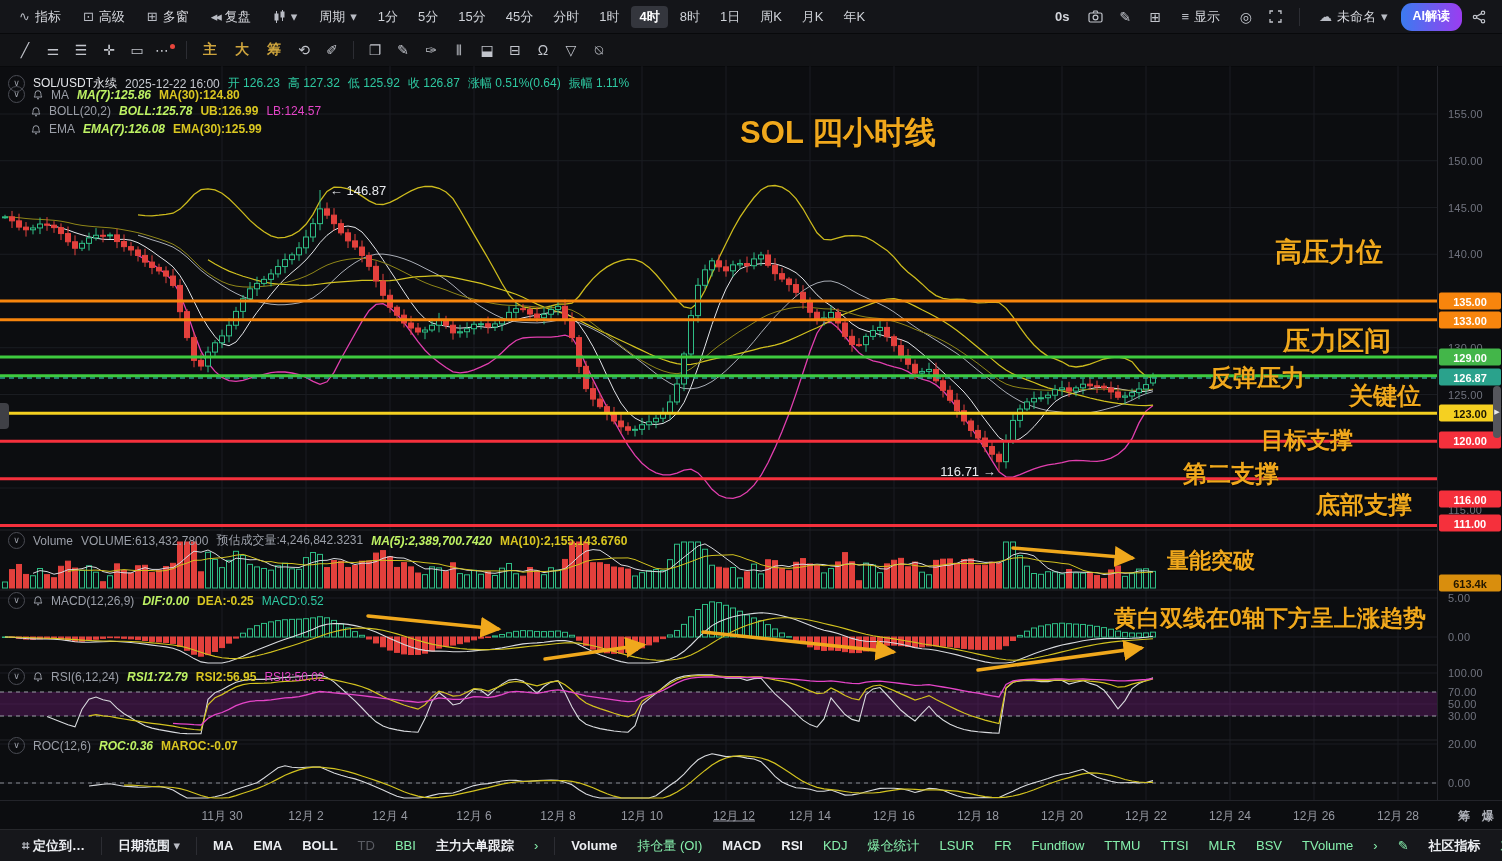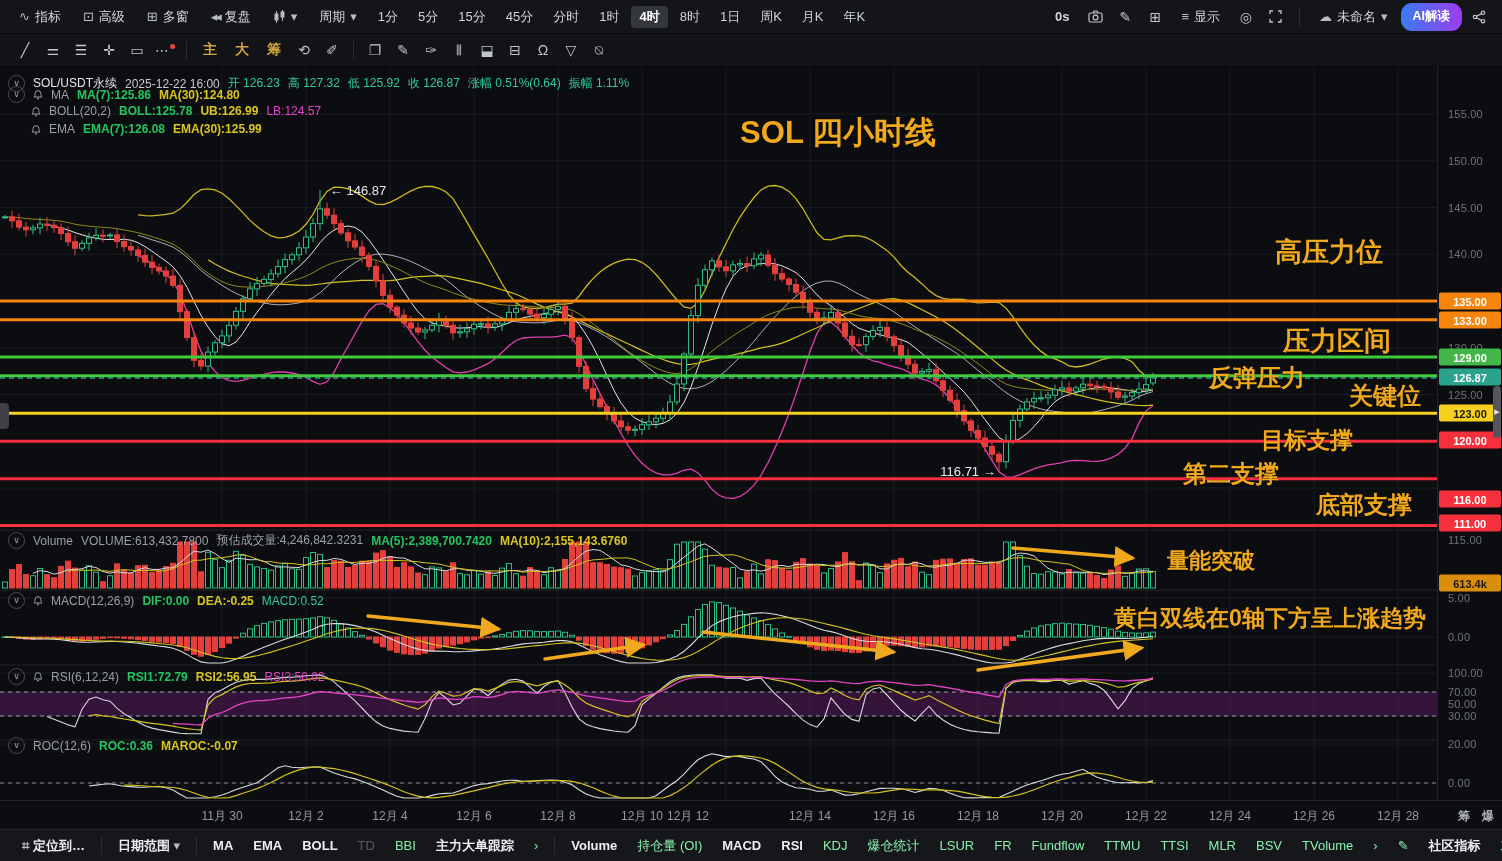--- a/index.html
+++ b/index.html
@@ -27,21 +27,21 @@
   #plot-svg{position:absolute;top:0;left:0;}
   .axis-col{position:absolute;left:1437px;top:0;width:65px;height:734px;border-left:1px solid #23242a;font-size:11px;color:#70737e;}
   .tick{position:absolute;left:10px;transform:translateY(-50%);letter-spacing:.2px;}
   .badge{position:absolute;left:1px;width:62px;height:17px;transform:translateY(-50%);display:flex;align-items:center;
          justify-content:center;font-size:11px;font-weight:700;color:#fff;border-radius:2px;}
   
   .legend-row{position:absolute;display:flex;align-items:center;gap:8px;font-size:12px;white-space:nowrap;z-index:6;}
   .lg-chev{width:15px;height:15px;border:1px solid #4a4c54;border-radius:50%;display:flex;align-items:center;justify-content:center;
            color:#9b9fa8;font-size:9px;line-height:1;cursor:pointer;flex:none;}
   .lg-bell{color:#9b9fa8;font-size:11px;cursor:pointer;}
-  .c-w{color:#22c55e;font-weight:700;}
+  .c-w{color:#bef264;font-weight:700;font-style:italic;}
   .c-y{color:#d9c621;font-weight:700;}
   .c-m{color:#e445c8;}
   .c-t{color:#2ec9a2;}
   .c-g{color:#9b9fa8;}
   .c-sym{color:#e4e6ea;}
   .c-dt{color:#c6c9d0;}
   
   .gold-note{position:absolute;color:#f0a81c;font-weight:700;text-shadow:0 1px 1px rgba(0,0,0,.65);z-index:5;white-space:nowrap;}
   .white-note{position:absolute;color:#e8eaee;font-size:13px;z-index:5;white-space:nowrap;}
   
@@ -1078,21 +1078,21 @@
         <div class="white-note" style="left: 358px; top: 124px; transform: translate(-50%, -50%);">← 146.87</div>
         <div class="white-note" style="left: 968px; top: 405px; transform: translate(-50%, -50%);">116.71 →</div>
       </div>
     <div class="axis-col" id="price-axis">
         <div class="tick" style="top: 48px;">155.00</div>
         <div class="tick" style="top: 95px;">150.00</div>
         <div class="tick" style="top: 142px;">145.00</div>
         <div class="tick" style="top: 188px;">140.00</div>
         <div class="tick" style="top: 282px;">130.00</div>
         <div class="tick" style="top: 329px; text-align: right;">125.00</div>
-        <div class="tick" style="top: 444px; margin-top: 30px;">115.00</div>
+        <div class="tick" style="top: 444px;">115.00</div>
         <div class="tick" style="top: 532px;">5.00</div>
         <div class="tick" style="top: 571px;">0.00</div>
         <div class="tick" style="top: 607px;">100.00</div>
         <div class="tick" style="top: 626px;">70.00</div>
         <div class="tick" style="top: 638px;">50.00</div>
         <div class="tick" style="top: 650px;">30.00</div>
         <div class="tick" style="top: 678px;">20.00</div>
         <div class="tick" style="top: 717px;">0.00</div>
         <div class="badge" style="top: 235px; background: rgb(247, 133, 13); color: rgb(255, 255, 255);">135.00</div>
         <div class="badge" style="top: 254px; background: rgb(247, 133, 13); color: rgb(255, 255, 255);">133.00</div>
@@ -1104,21 +1104,21 @@
         <div class="badge" style="top: 457px; background: rgb(245, 48, 60); color: rgb(255, 255, 255);">111.00</div>
         <div class="badge" style="top: 517px; background: rgb(217, 142, 13); color: rgb(36, 24, 0);">613.4k</div>
       </div>
     <div id="date-axis">
         <div class="dlabel" style="left: 222px;">11月 30</div>
         <div class="dlabel" style="left: 306px;">12月 2</div>
         <div class="dlabel" style="left: 390px;">12月 4</div>
         <div class="dlabel" style="left: 474px;">12月 6</div>
         <div class="dlabel" style="left: 558px;">12月 8</div>
         <div class="dlabel" style="left: 642px;">12月 10</div>
-        <div class="dlabel" style="left: 688px;">12月 12</div>
+        <div class="dlabel" style="left: 734px; text-decoration: underline;">12月 12</div>
         <div class="dlabel" style="left: 810px;">12月 14</div>
         <div class="dlabel" style="left: 894px;">12月 16</div>
         <div class="dlabel" style="left: 978px;">12月 18</div>
         <div class="dlabel" style="left: 1062px;">12月 20</div>
         <div class="dlabel" style="left: 1146px;">12月 22</div>
         <div class="dlabel" style="left: 1230px;">12月 24</div>
         <div class="dlabel" style="left: 1314px;">12月 26</div>
         <div class="dlabel" style="left: 1398px;">12月 28</div>
         <div class="dright" style="left: 1458px;">筹</div>
         <div class="dright" style="left: 1482px;">爆</div>

